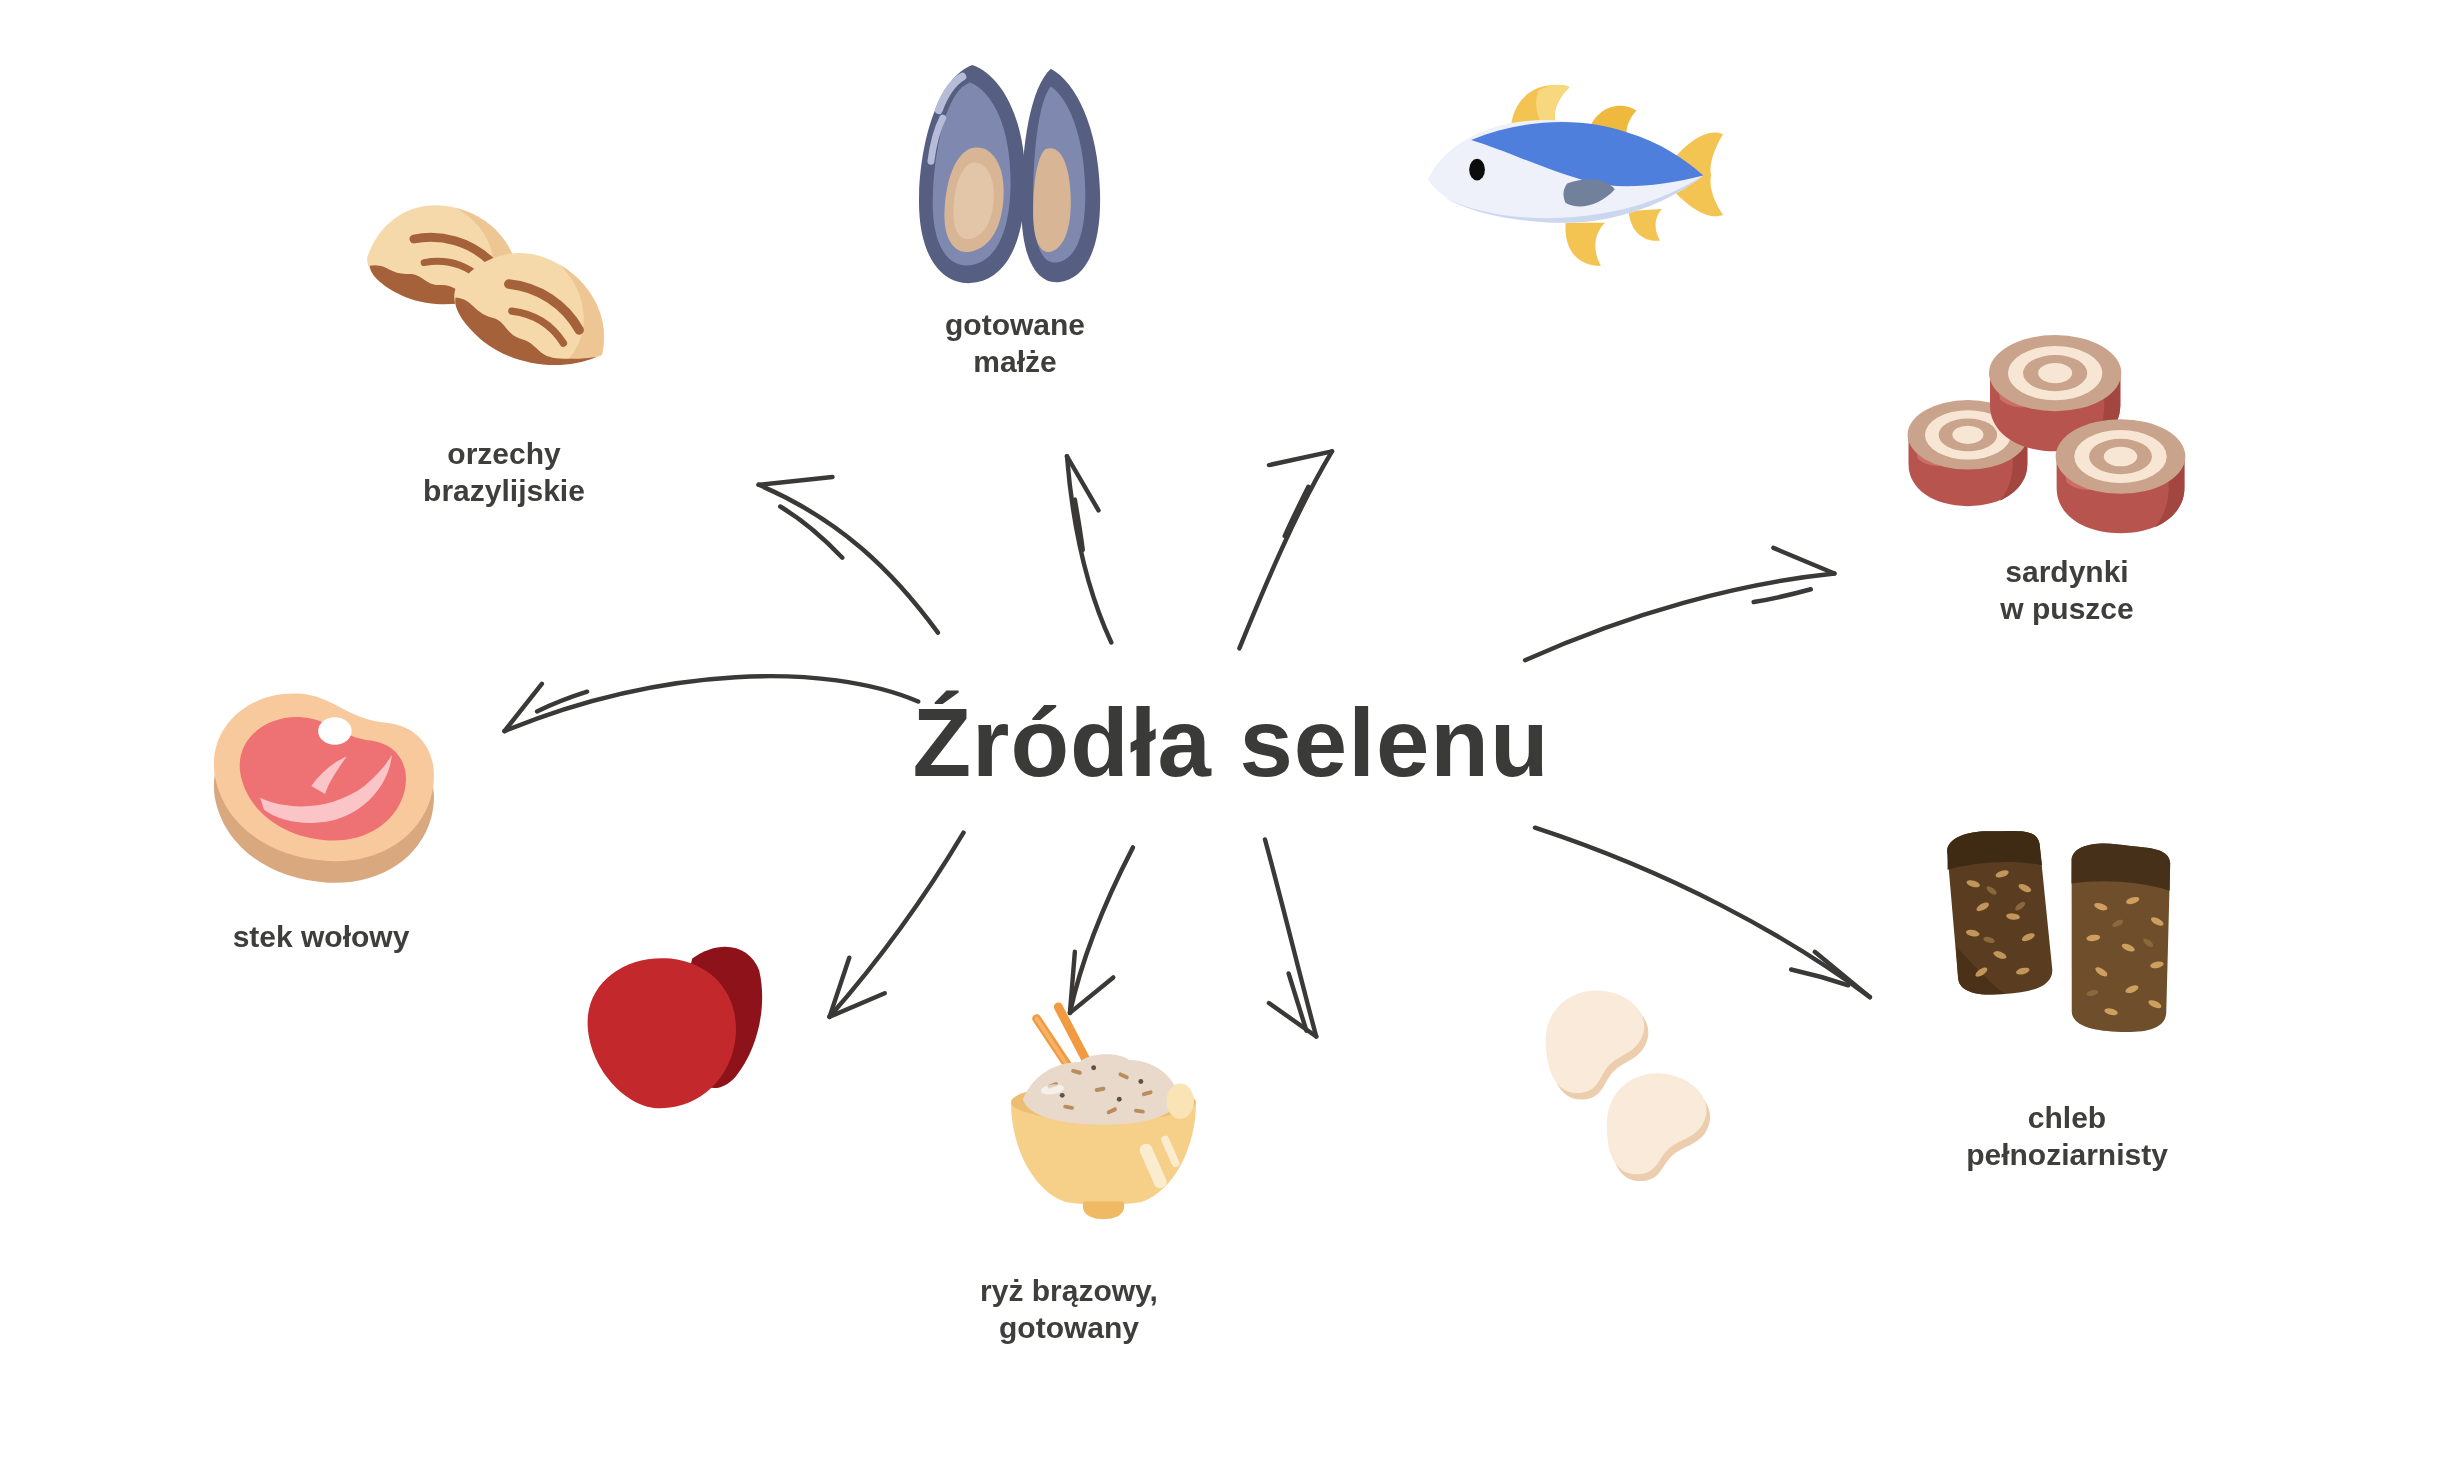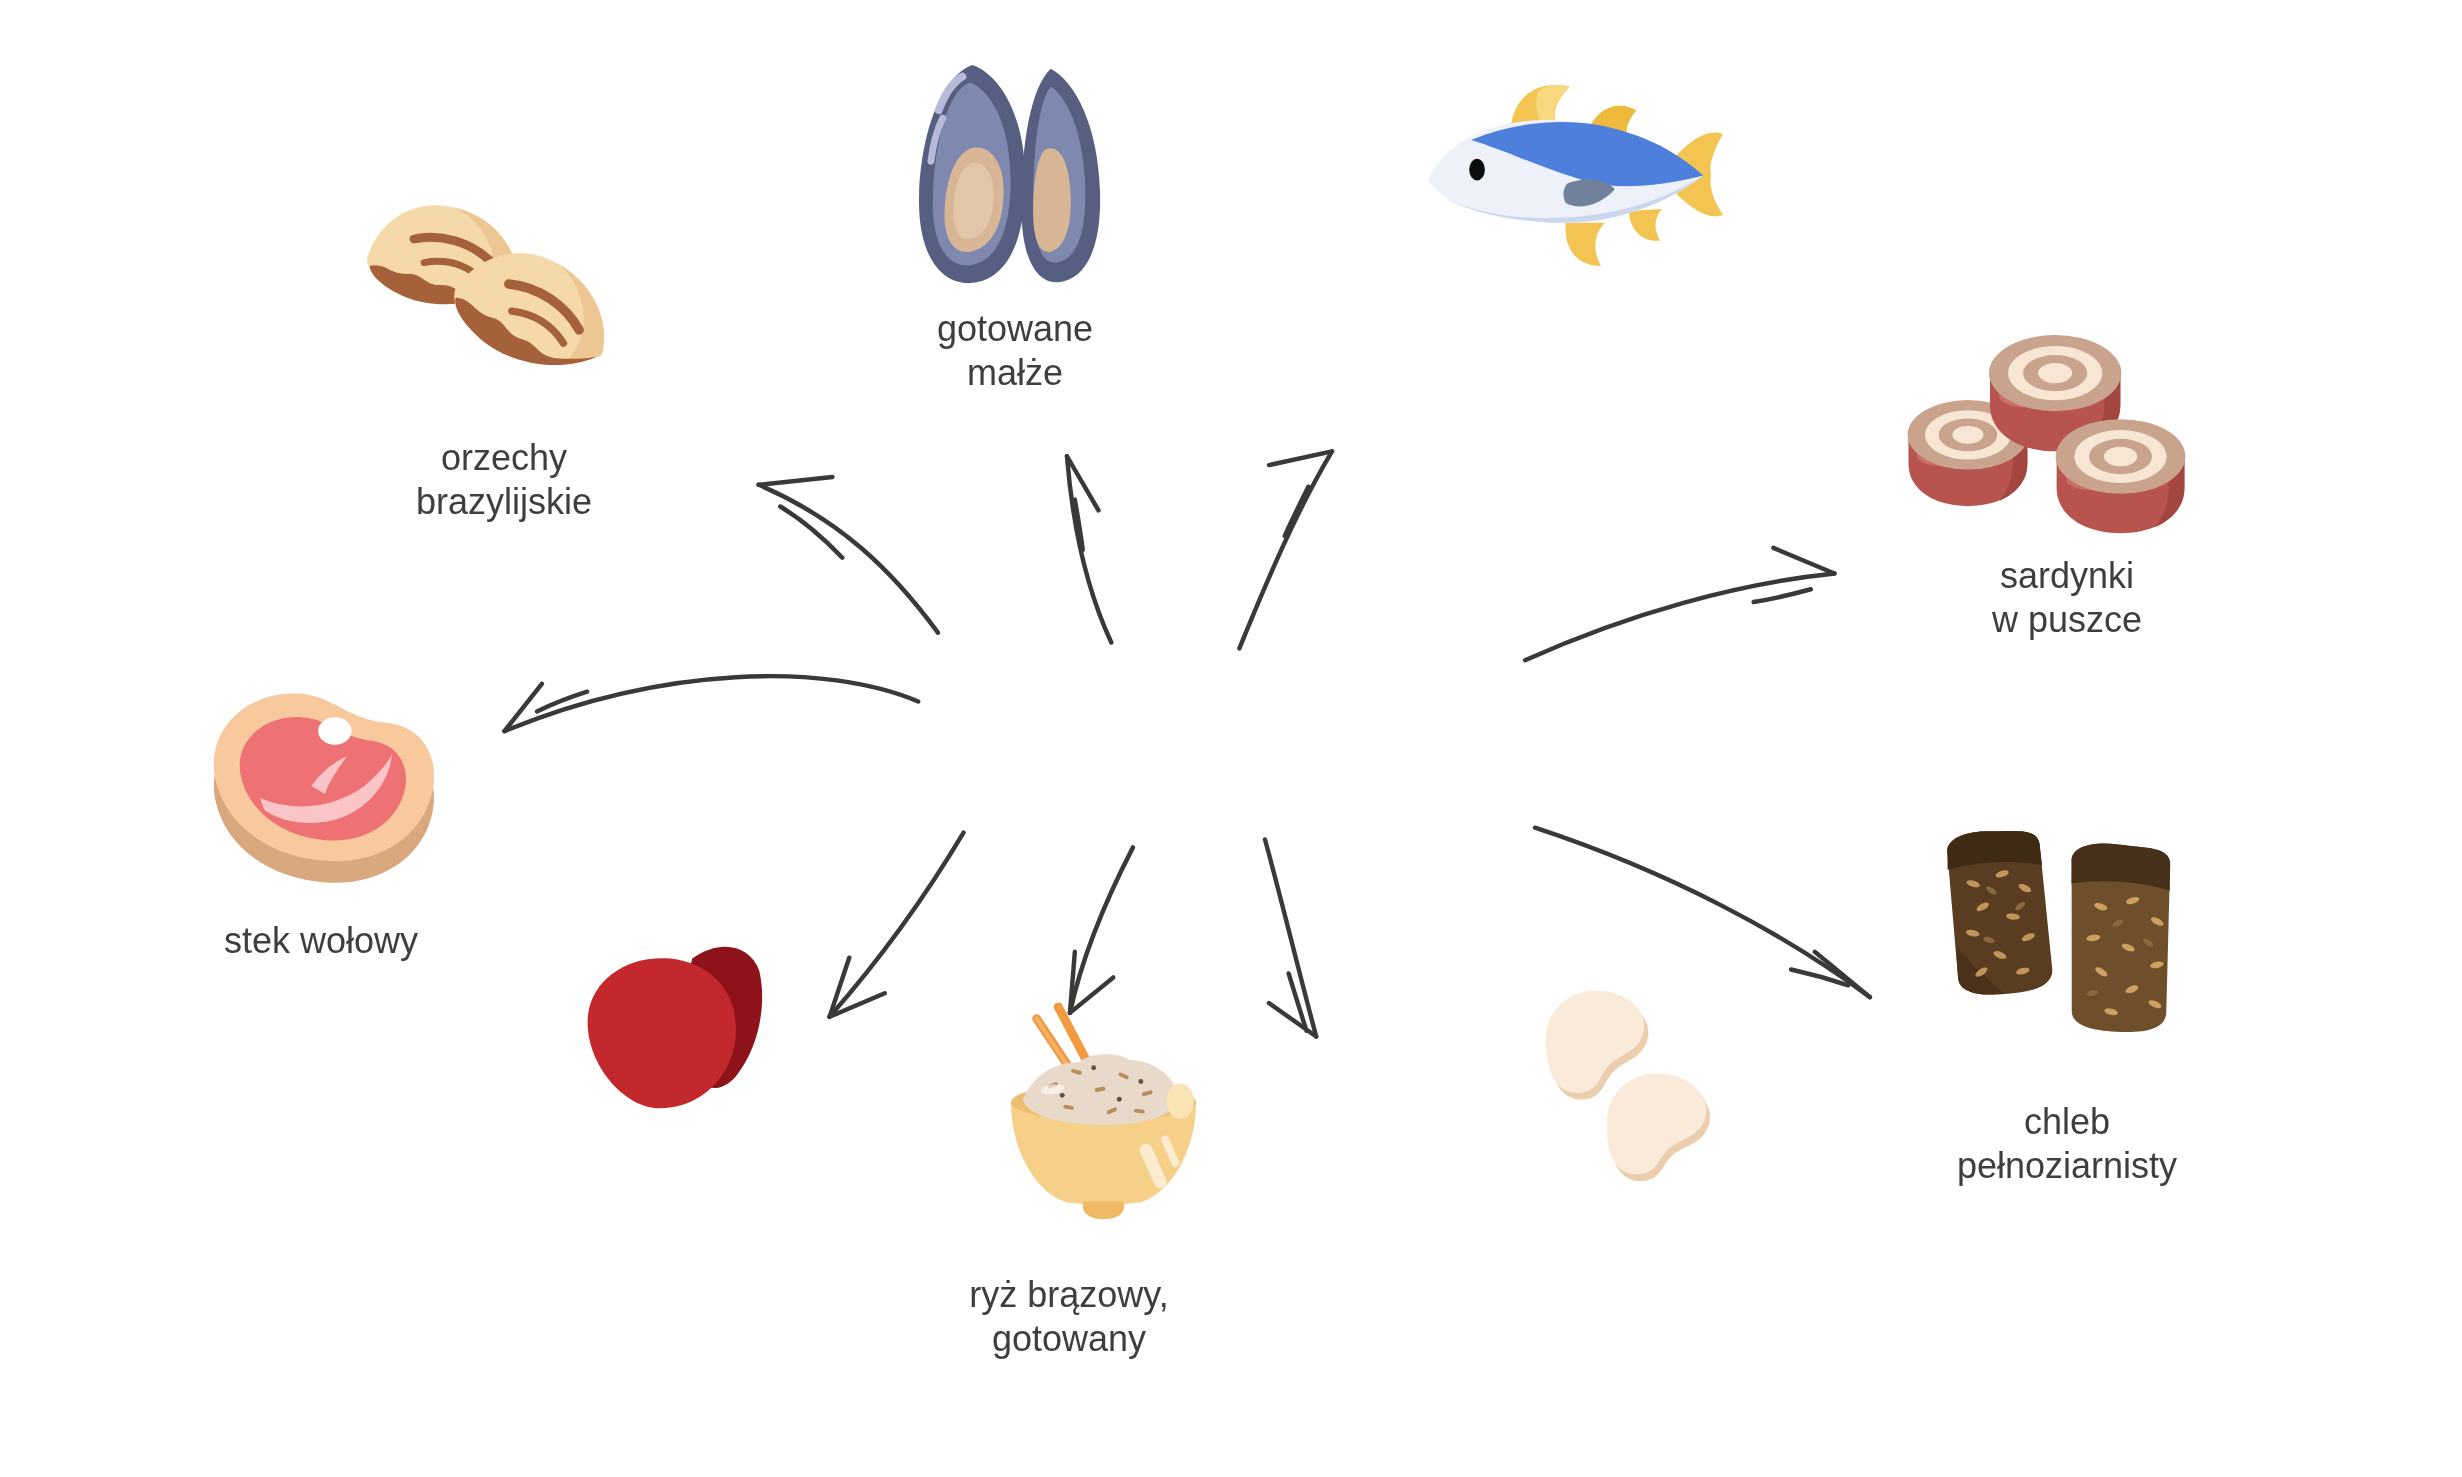--- a/index.html
+++ b/index.html
@@ -13,21 +13,21 @@
   }
   .arrows{position:absolute;left:0;top:0;width:2463px;height:1478px;}
   .title{
     position:absolute;left:1231px;top:688px;transform:translateX(-50%);
     margin:0;font-size:96px;font-weight:700;color:#3a3a38;white-space:nowrap;
     letter-spacing:1px;
   }
   .label{
     position:absolute;transform:translateX(-50%);
     text-align:center;white-space:pre-line;
-    font-weight:400;font-size:36px;line-height:1.22;color:#3e3e3c;
+    font-weight:700;font-size:30px;line-height:1.22;color:#3e3e3c;
   }
   .icon{position:absolute;}
   .icon svg{display:block;width:100%;height:100%;overflow:visible;}
   
   #lbl-brazil  {left:504px;  top:419px;margin-top:17px;}
   #lbl-mussels {left:1015px; top:307px;}
   #lbl-tuna    {left:1588px; top:307px;}
   #lbl-sardines{left:2067px; top:554px;}
   #lbl-steak   {left:321px;  top:919px;}
   #lbl-liver   {left:668px;  top:1177px;}
@@ -91,20 +91,21 @@
       <path d="M1336,1052 L1288,1018"></path>
       <path d="M1308,988 C1314,1007 1320,1027 1326,1046"></path>
     </g>
     <g>
       <path d="M1558,840 C1695,885 1812,948 1898,1012"></path>
       <path d="M1898,1012 L1842,966"></path>
       <path d="M1876,1000 C1858,994 1836,988 1818,984"></path>
     </g>
   </svg>
 
+  <h1 class="title">Źródła selenu</h1>
 
   <div class="icon" id="ic-brazil">
     <svg viewBox="0 0 265 255">
       <g transform="translate(2,24) rotate(9 80 60)">
         <path d="M4,78 C10,40 40,10 85,14 C125,18 152,44 158,74 C132,104 86,120 50,112 C24,106 6,94 4,78 Z" fill="#f6d9ab"></path>
         <path d="M85,14 C125,18 152,44 158,74 C150,82 140,90 130,95 C140,66 126,36 98,20 Z" fill="#eec694"></path>
         <path d="M48,52 C75,42 105,46 128,62" stroke="#a5613a" stroke-width="9" fill="none" stroke-linecap="round"></path>
         <path d="M62,74 C85,66 104,70 120,80" stroke="#a5613a" stroke-width="7" fill="none" stroke-linecap="round"></path>
         <path d="M8,86 C24,80 30,92 48,88 C62,85 66,97 82,94 C98,91 102,102 120,96 C136,90 148,82 154,78 C130,106 86,120 50,112 C26,106 10,96 8,86 Z" fill="#a5613a"></path>
       </g>

